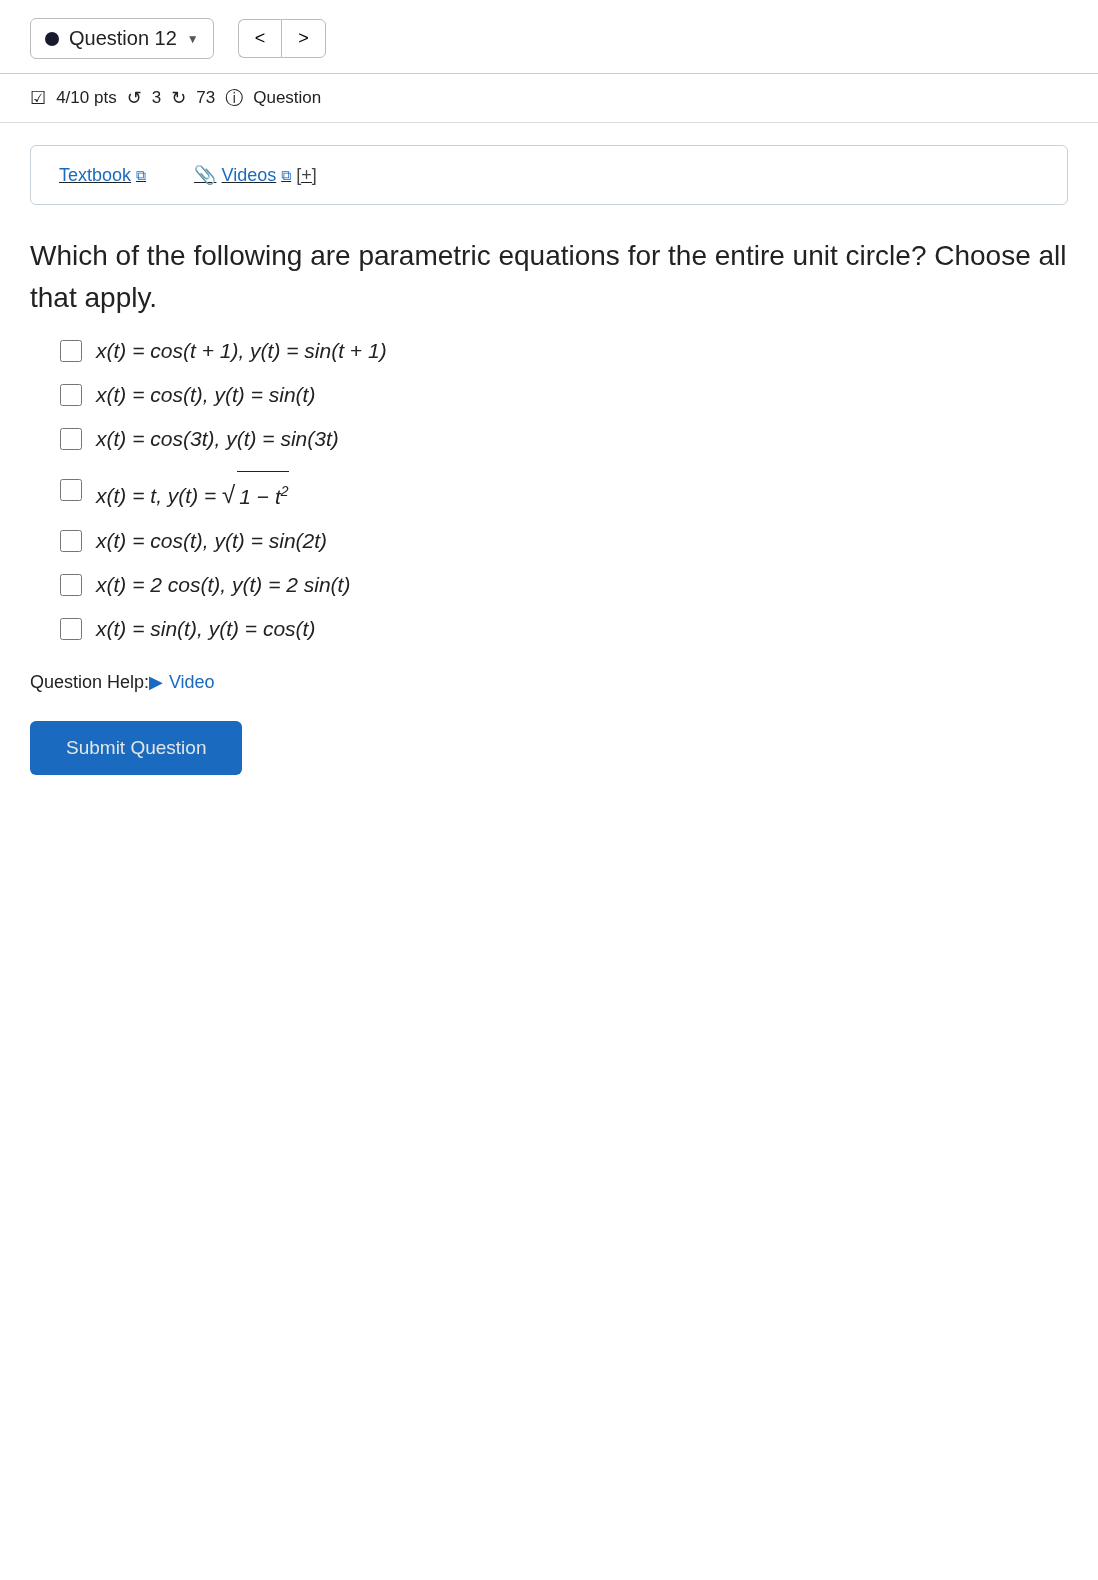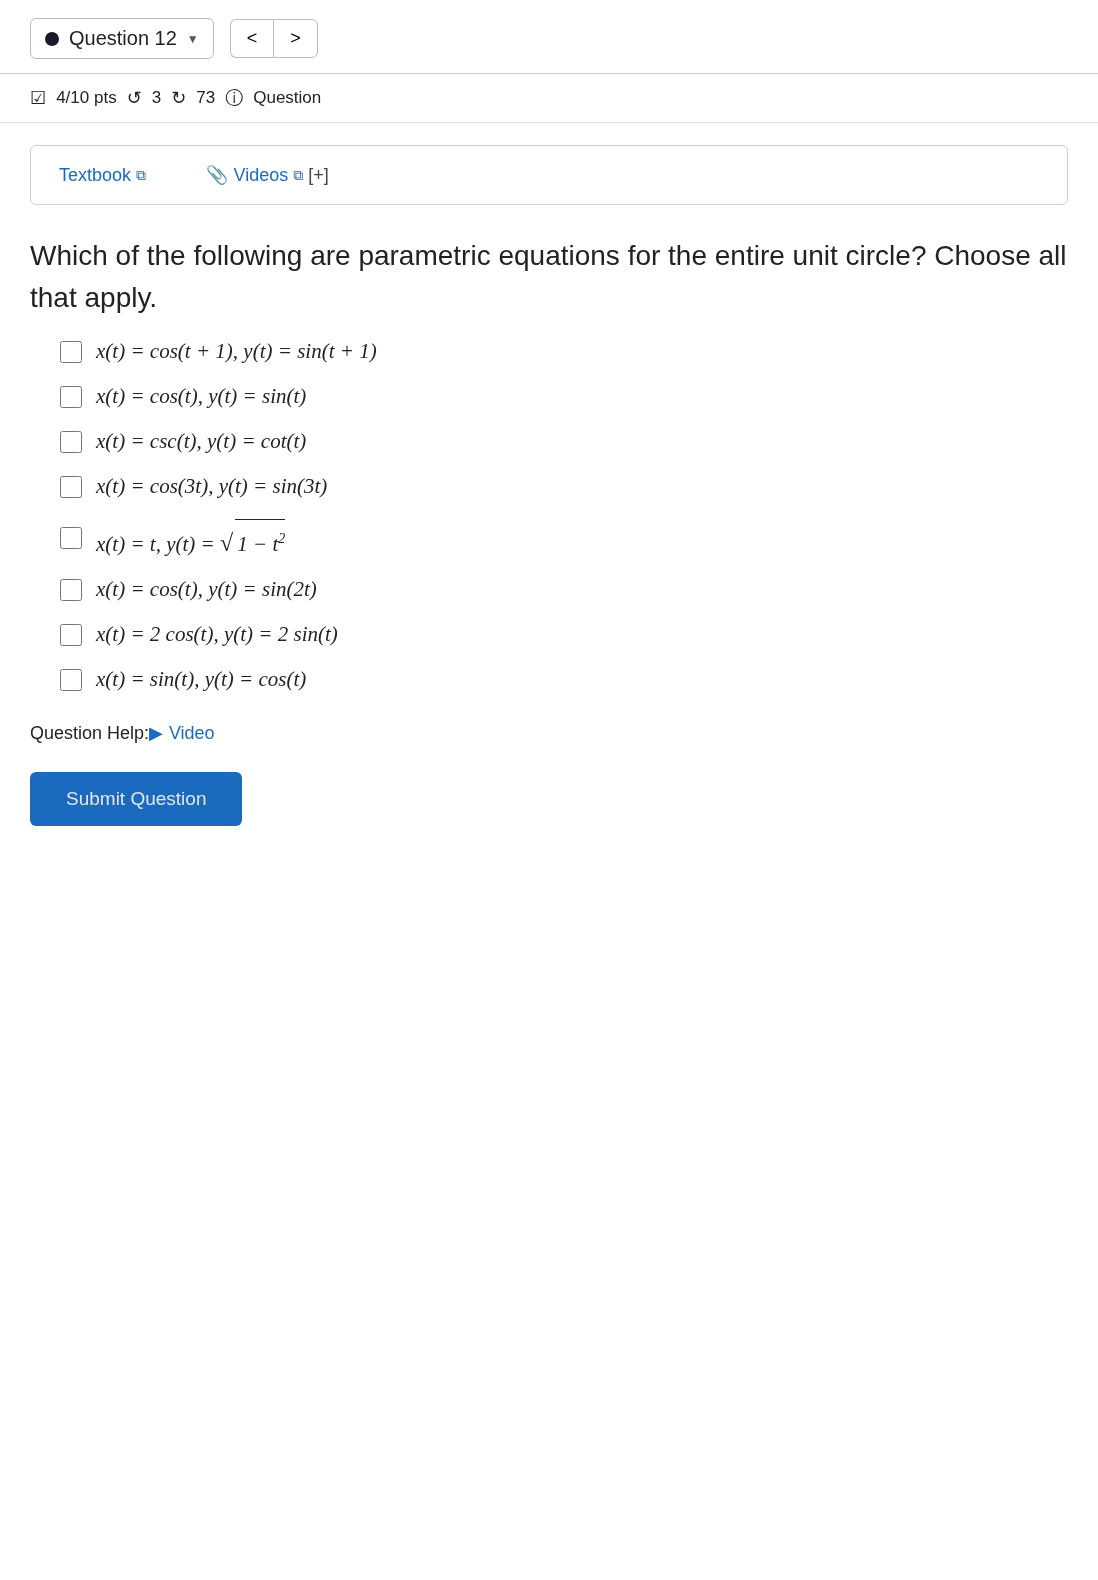--- a/index.html
+++ b/index.html
@@ -10,21 +10,21 @@
       width: 1098px;
       min-height: 1580px;
       padding: 0;
     }
 
     .top-bar {
       border-bottom: 1px solid #ccc;
       padding: 18px 30px 14px 30px;
       display: flex;
       align-items: center;
-      gap: 16px;
+      gap: 24px;
     }
 
     .question-selector {
       display: flex;
       align-items: center;
       border: 1.5px solid #bbb;
       border-radius: 6px;
       padding: 8px 14px;
       gap: 10px;
       cursor: pointer;
@@ -73,22 +73,23 @@
       border-bottom: 1px solid #ddd;
     }
 
     .resources-box {
       margin: 22px 30px 0 30px;
       border: 1.5px solid #c8d0d8;
       border-radius: 6px;
       padding: 18px 28px;
       display: flex;
       align-items: center;
-      gap: 60px;
+      gap: 48px;
       background: #fff;
+      text-decoration: underline;
     }
 
     .resources-box a {
       color: #1a6bbf;
       text-decoration: none;
       font-size: 18px;
       font-family: Arial, sans-serif;
       display: flex;
       align-items: center;
       gap: 5px;
@@ -122,21 +123,21 @@
     .option-item input[type="checkbox"] {
       width: 22px;
       height: 22px;
       cursor: pointer;
       flex-shrink: 0;
       accent-color: #1a6bbf;
     }
 
     .option-label {
       font-size: 21px;
-      font-family: Liberation Serif, serif;
+      font-family: Liberation Sans, sans-serif;
       font-style: italic;
       text-align: center;
     }
 
     .question-help {
       margin: 30px 30px 18px 30px;
       font-size: 18px;
       font-family: Arial, sans-serif;
       display: flex;
       align-items: center;
@@ -245,26 +246,20 @@
     </label>
   </div>
 
   <div class="option-item">
     <input type="checkbox" id="opt2" style="">
     <label for="opt2" class="option-label">
       <i>x</i>(<i>t</i>) = cos(<i>t</i>), <i>y</i>(<i>t</i>) = sin(<i>t</i>)
     </label>
   </div>
 
-  <div class="option-item">
-    <input type="checkbox" id="opt3" style="">
-    <label for="opt3" class="option-label">
-      <i>x</i>(<i>t</i>) = csc(<i>t</i>), <i>y</i>(<i>t</i>) = cot(<i>t</i>)
-    </label>
-  </div>
 
   <div class="option-item">
     <input type="checkbox" id="opt4" style="">
     <label for="opt4" class="option-label">
       <i>x</i>(<i>t</i>) = cos(3<i>t</i>), <i>y</i>(<i>t</i>) = sin(3<i>t</i>)
     </label>
   </div>
 
   <div class="option-item">
     <input type="checkbox" id="opt5" style="">

